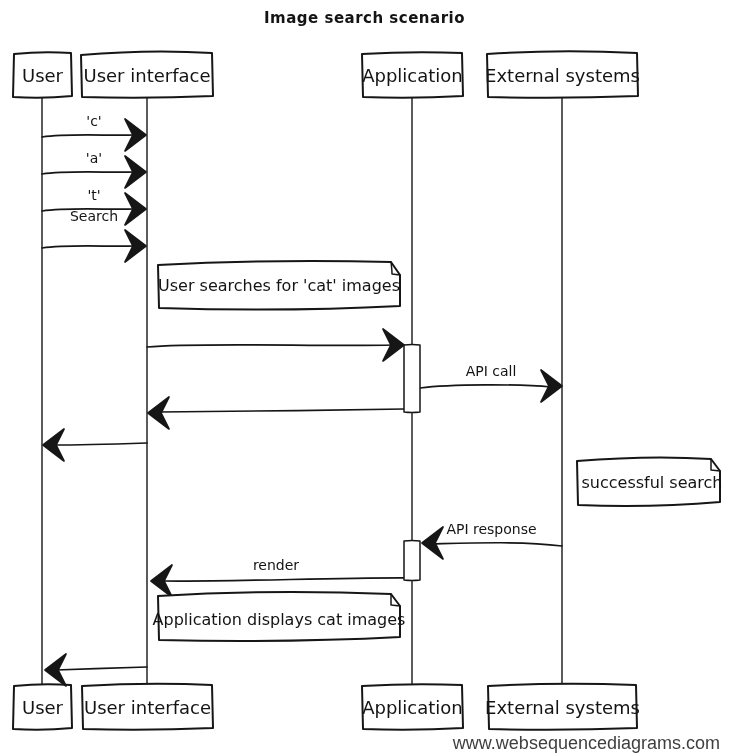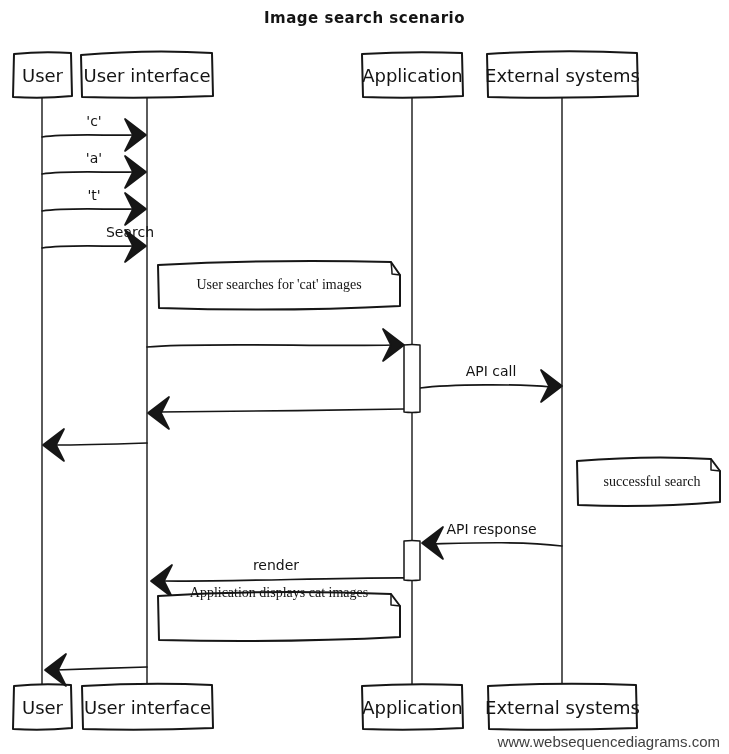--- a/index.html
+++ b/index.html
@@ -5,23 +5,23 @@
   html,body{margin:0;padding:0;background:#ffffff;}
   .stage{
     position:relative;width:729px;height:754px;background:#ffffff;overflow:hidden;
     font-family:"DejaVu Sans",sans-serif;color:#141414;
   }
   svg{position:absolute;left:0;top:0;}
   .lbl{position:absolute;text-align:center;white-space:nowrap;}
   .title{left:0;top:9px;width:729px;font-size:15px;font-weight:bold;letter-spacing:.5px;}
   .actor{display:flex;align-items:center;justify-content:center;font-size:18px;}
   .msg{font-size:14px;}
-  .note-text{display:flex;align-items:center;justify-content:center;font-size:14px;font-family:Liberation Serif, serif;}
+  .note-text{display:flex;align-items:center;justify-content:center;font-size:16px;}
   .footer{position:absolute;top:733px;left:420px;width:300px;text-align:right;
-    font-family:"Liberation Sans",sans-serif;font-size:15px;color:#3f3f3f;}
+    font-family:"Liberation Sans",sans-serif;font-size:18px;color:#3f3f3f;}
 </style>
 </head>
 <body>
 
 <div class="stage">
 
   <svg width="729" height="754" viewBox="0 0 729 754" fill="none" stroke="#161616" stroke-linecap="round" stroke-linejoin="round">
 
     <g stroke-width="1.4">
       <path d="M42 98 L42 685"></path>
@@ -124,24 +124,24 @@
   <div class="lbl actor" style="left:487px;top:52px;width:151px;height:46px;">External systems</div>
 
   <div class="lbl actor" style="left:13px;top:684px;width:59px;height:46px;">User</div>
   <div class="lbl actor" style="left:82px;top:684px;width:131px;height:46px;">User interface</div>
   <div class="lbl actor" style="left:362px;top:684px;width:101px;height:46px;">Application</div>
   <div class="lbl actor" style="left:488px;top:684px;width:149px;height:46px;">External systems</div>
 
   <div class="lbl msg" style="left:42px;top:113px;width:104px;">'c'</div>
   <div class="lbl msg" style="left:42px;top:150px;width:104px;">'a'</div>
   <div class="lbl msg" style="left:42px;top:187px;width:104px;">'t'</div>
-  <div class="lbl msg" style="left:42px;top:224px;width:104px;margin-left:36px;">Search</div>
+  <div class="lbl msg" style="left:42px;top:208px;width:104px;">Search</div>
   <div class="lbl msg" style="left:420px;top:363px;width:142px;">API call</div>
   <div class="lbl msg" style="left:150px;top:557px;width:252px;">render</div>
   <div class="lbl msg" style="left:421px;top:521px;width:141px;">API response</div>
 
   <div class="lbl note-text" style="left:158px;top:262px;width:242px;height:46px;">User searches for 'cat' images</div>
   <div class="lbl note-text" style="left:567px;top:459px;width:170px;height:46px;">successful search</div>
-  <div class="lbl note-text" style="left:158px;top:575px;width:242px;height:35px;">Application displays cat images</div>
+  <div class="lbl note-text" style="left:158px;top:602px;width:242px;height:35px;">Application displays cat images</div>
 
   <div class="footer">www.websequencediagrams.com</div>
 
 </div>
 
 </body></html>

